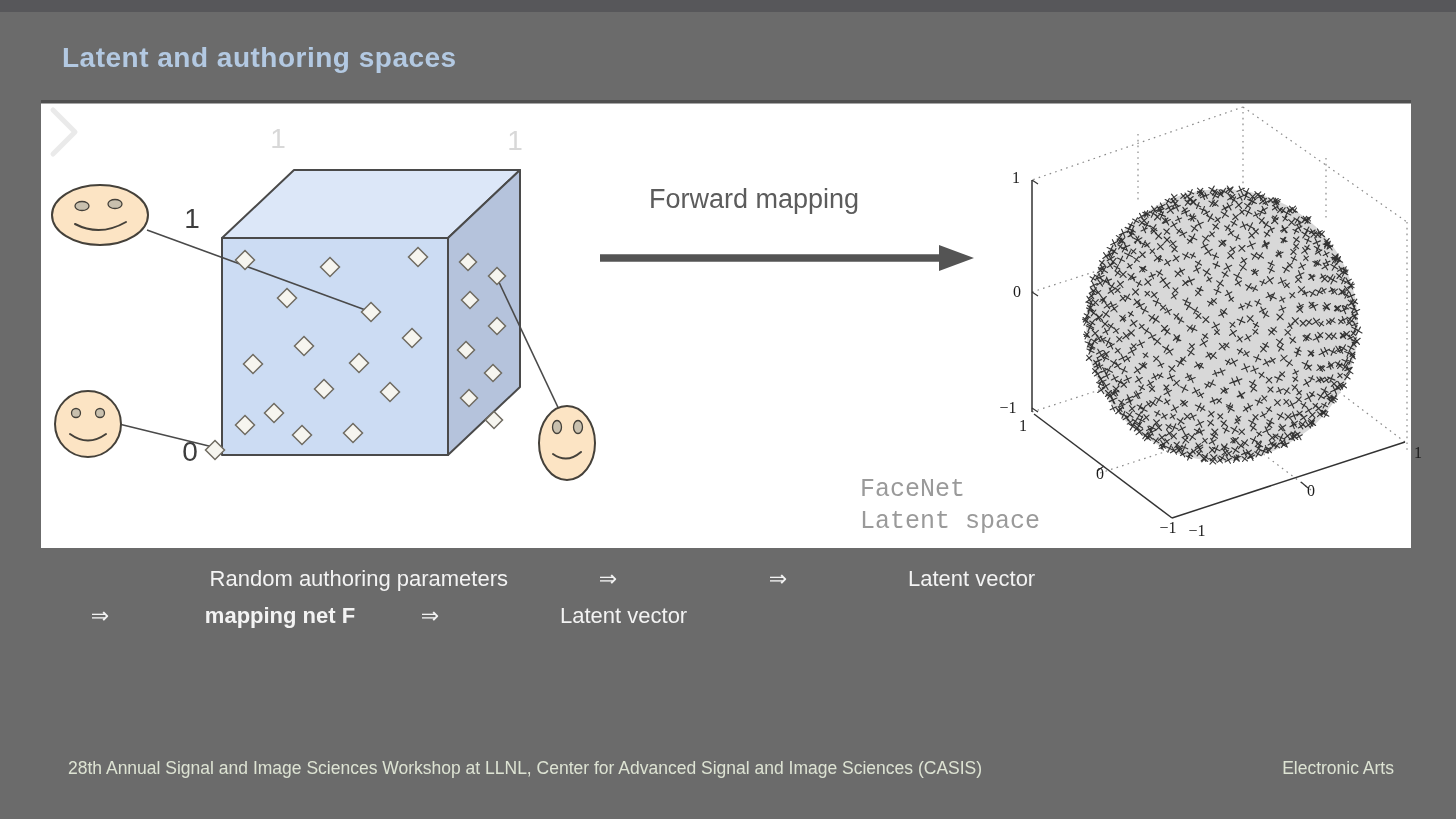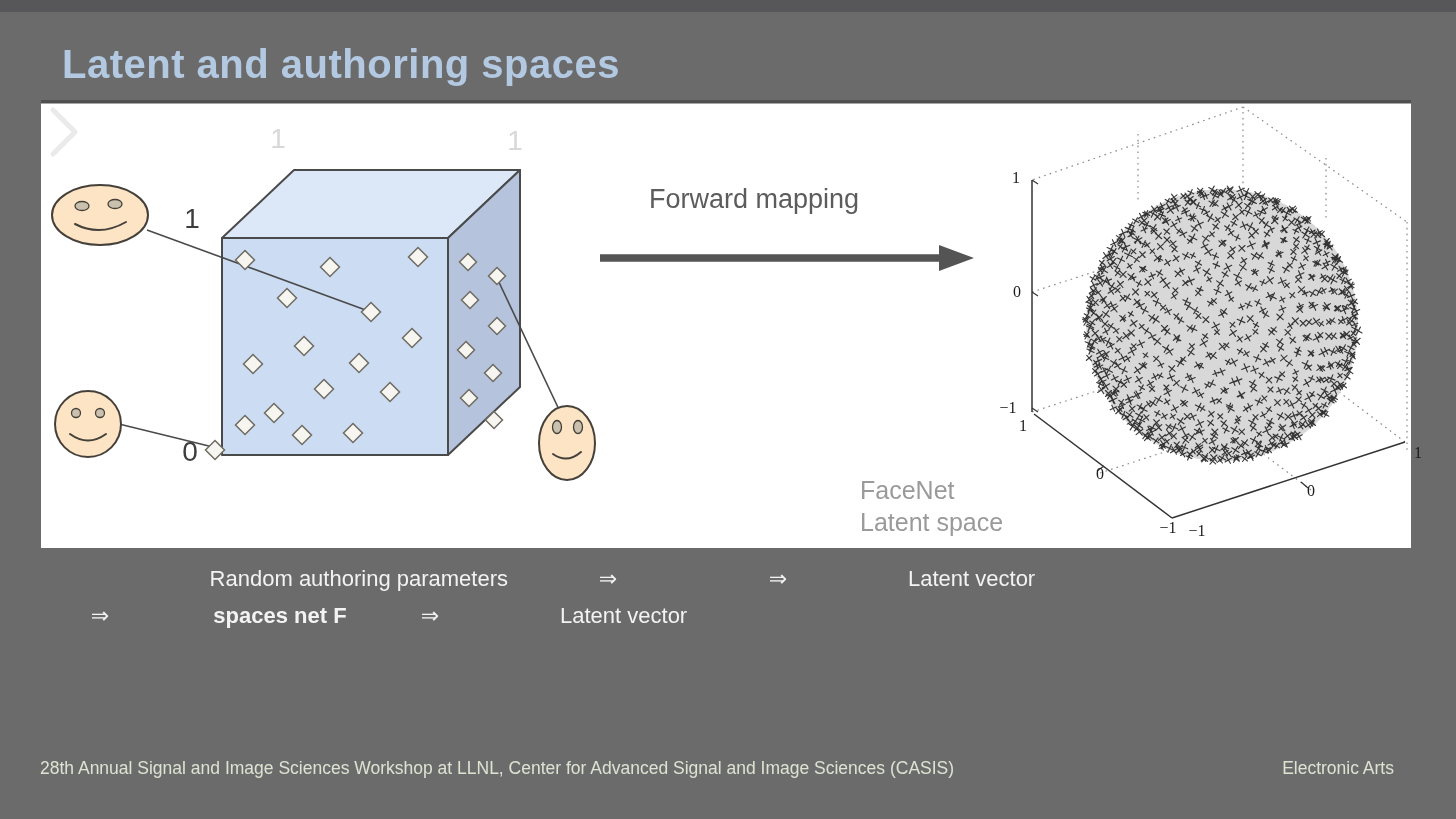--- a/index.html
+++ b/index.html
@@ -6,21 +6,21 @@
   html,body { width:1456px; height:819px; }
   body {
     position:relative;
     background:#6b6b6b;
     font-family:"Liberation Sans", sans-serif;
     overflow:hidden;
   }
   .top-strip { position:absolute; left:0; top:0; width:1456px; height:12px; background:#57575a; }
   .slide-title {
     position:absolute; left:62px; top:42px;
-    font-size:40px; font-weight:bold; letter-spacing:0.5px;
+    font-size:28px; font-weight:bold; letter-spacing:0.5px;
     color:#b3c9e2;
   }
   .panel {
     position:absolute; left:41px; top:100px; width:1370px; height:448px;
     background:#ffffff;
   }
   .panel svg { position:absolute; left:0; top:0; }
   .ovl { position:absolute; transform:translate(-50%,-50%); white-space:nowrap; }
   .cube-num { font-size:28px; color:#3d3d3d; }
   .cube-num.faint { color:#d8d8d8; }
@@ -31,21 +31,21 @@
   .mrow { display:flex; height:37px; line-height:37px; align-items:center; }
   .c-in   { width:508px; text-align:right; }
   .c-a1   { width:200px; text-align:center; }
   .c-mid  { width:160px; text-align:center; }
   .c-a2   { width:140px; text-align:center; }
   .c-out  { flex:1; text-align:left; padding-left:60px; }
   .bold { font-weight:bold; }
   .footer {
     position:absolute; left:0; top:758px; width:1456px;
     display:flex; justify-content:space-between;
-    padding:0 62px 0 40px;
+    padding:0 62px 0 68px;
     font-size:17.5px; color:#dde3d3;
   }
   .chev { position:absolute; left:1334px; top:196px; width:44px; height:64px; cursor:pointer; }
 </style>
 </head>
 <body>
 
 <div class="top-strip"></div>
 
 <h1 class="slide-title">Latent and authoring spaces</h1>
@@ -136,21 +136,21 @@
       </g>
     </svg>
 
   <span class="ovl cube-num faint" style="left:237px; top:39px;">1</span>
   <span class="ovl cube-num faint" style="left:474px; top:41px;">1</span>
   <span class="ovl cube-num" style="left:151px; top:119px;">1</span>
   <span class="ovl cube-num" style="left:149px; top:352px;">0</span>
 
   <span class="ovl fwd-label" style="left:713px; top:99px;">Forward mapping</span>
 
-  <div class="caption" style="left:819px; top:374px;">
+  <div class="caption" style="left:819px; top:374px;font-family:Liberation Mono, monospace;">
     <div>FaceNet</div>
     <div>Latent space</div>
   </div>
 
   <div>
     <span class="tick" style="left:975px;  top:78px;">1</span>
     <span class="tick" style="left:976px;  top:192px;">0</span>
     <span class="tick" style="left:967px;  top:308px;">−1</span>
     <span class="tick" style="left:982px;  top:326px;">1</span>
     <span class="tick" style="left:1059px; top:374px;">0</span>
@@ -167,21 +167,21 @@
 
 <div class="rows">
   <div class="mrow">
     <span class="c-in">Random authoring parameters</span>
     <span class="c-a1">⇒</span>
     <span class="c-a2">⇒</span>
     <span class="c-out">Latent vector</span>
   </div>
   <div class="mrow">
     <span class="c-a1">⇒</span>
-    <span class="c-mid bold">spaces net F</span>
+    <span class="c-mid bold">mapping net F</span>
     <span class="c-a2">⇒</span>
     <span class="c-out">Latent vector</span>
   </div>
 </div>
 
 <div class="footer">
   <span>28th Annual Signal and Image Sciences Workshop at LLNL, Center for Advanced Signal and Image Sciences (CASIS)</span>
   <span>Electronic Arts</span>
 </div>
 

